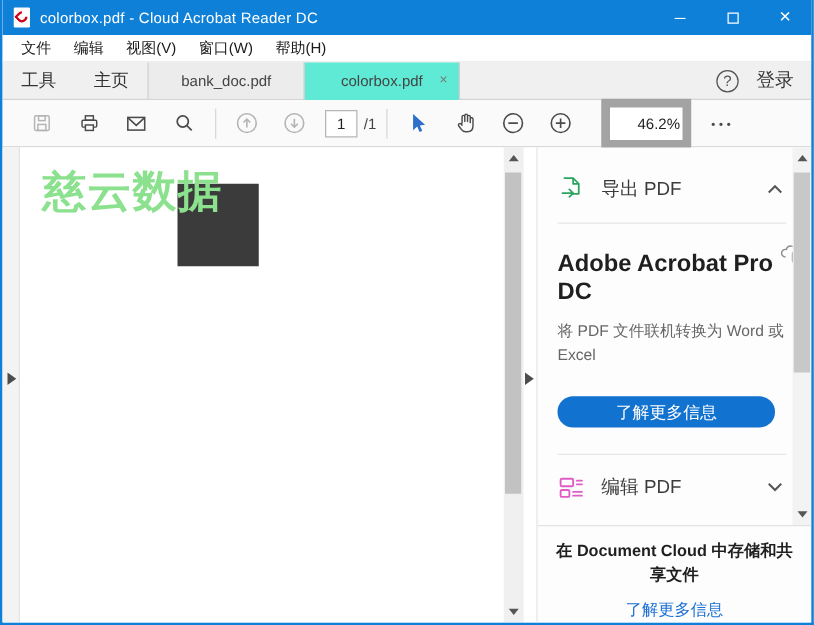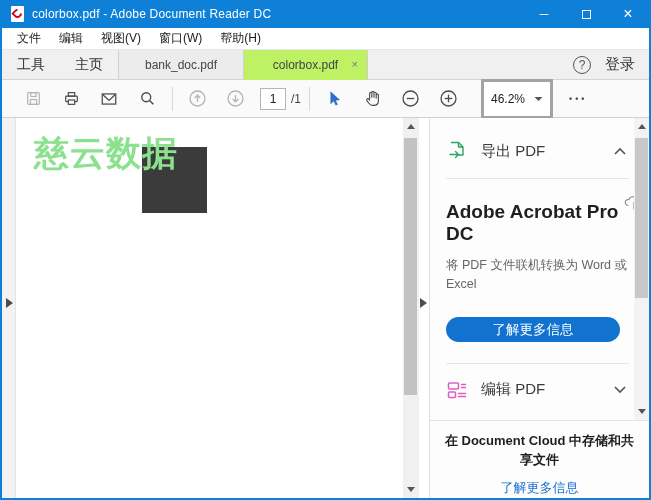--- a/index.html
+++ b/index.html
@@ -19,39 +19,39 @@
   .max-box { width:9px; height:9px; border:1px solid #fff; display:block; }
   
   .menubar { height:22px; background:#ffffff; display:flex; align-items:center;
              padding-left:6px; border-bottom:1px solid #e8e8e8; }
   .menu-item { font-size:12px; color:#1a1a1a; padding:0 9px; line-height:21px; }
   
   .tabbar { height:30px; background:#f0f0f0; display:flex; align-items:stretch; border-bottom:1px solid #d4d4d4; }
   .navtab { font-size:14px; color:#333; display:flex; align-items:center; padding:0 15px; }
   .doctab { width:125px; display:flex; align-items:center; justify-content:center; font-size:12px; color:#444;
             border-left:1px solid #cfcfcf; background:#ececec; position:relative; }
-  .doctab.active { background:#bef264; border-right:1px solid #cfcfcf; margin-bottom:-1px; }
+  .doctab.active { background:#5eead4; border-right:1px solid #cfcfcf; margin-bottom:-1px; }
   .doctab .tab-close { position:absolute; right:9px; top:8px; font-size:11px; color:#777; line-height:12px; }
   .tab-right { margin-left:auto; display:flex; align-items:center; padding-right:14px; }
   .help-circle { width:18px; height:18px; border:1px solid #555; border-radius:50%; color:#555;
                  font-size:12px; display:flex; align-items:center; justify-content:center; margin-right:14px; }
   .signin { font-size:15px; color:#333; }
   
   .toolbar { height:38px; background:#fafafa; border-bottom:1px solid #d0d0d0;
              display:flex; align-items:center; padding-left:16px; }
   .tbtn { width:30px; height:28px; border:none; background:transparent; display:flex;
           align-items:center; justify-content:center; margin-right:8px; color:#4a4a4a; padding:0; }
   .tbtn.disabled { color:#b4b4b4; }
   .tbtn svg { display:block; }
   .tsep { width:1px; height:24px; background:#d8d8d8; margin:0 9px 0 2px; }
   .pagebox { width:26px; height:22px; background:#fff; border:1px solid #b5b5b5; font-size:12px; color:#222;
              display:flex; align-items:center; justify-content:center; margin:0 5px 0 2px; }
   .pagetotal { font-size:12px; color:#444; margin-right:6px; }
-  .zoombox { width:72px; height:40px; background:#fff; border:3px solid #a3a3a3; display:flex;
-             align-items:center; font-size:12px; color:#222; padding:0 7px; margin:0 6px 0 10px; }
+  .zoombox { width:72px; height:40px; background:#fff; border:7px solid #a3a3a3; display:flex;
+             align-items:center; font-size:12px; color:#222; padding:0 22px; margin:0 6px 0 10px; }
   .zoombox .zval { flex:1; }
   .morebtn { border:none; background:transparent; color:#4a4a4a; font-size:9px; letter-spacing:3px;
              margin-left:10px; font-weight:bold; }
   
   .content { height:380px; display:flex; background:#fff; }
   .left-strip { width:14px; background:#f3f3f3; border-right:1px solid #e4e4e4; position:relative; }
   .tri-right { width:0; height:0; border-top:5px solid transparent; border-bottom:5px solid transparent;
                border-left:7px solid #4d4d4d; display:block; }
   .left-strip .tri-right { position:absolute; left:4px; top:180px; }
   .docarea { width:387px; position:relative; background:#fff; overflow:hidden; }
@@ -91,21 +91,21 @@
 </style>
 </head>
 <body>
 
 <div class="window">
 
   <div class="titlebar">
     <span class="app-icon">
         <span class="swoosh"></span>
       </span>
-    <span class="title-text">colorbox.pdf - Adobe Document Reader DC</span>
+    <span class="title-text">colorbox.pdf - Cloud Acrobat Reader DC</span>
     <div class="win-controls">
       <span class="win-btn">─</span>
       <span class="win-btn">
           <span class="max-box"></span>
         </span>
       <span class="win-btn close">×</span>
     </div>
   </div>
 
   <div class="menubar">

